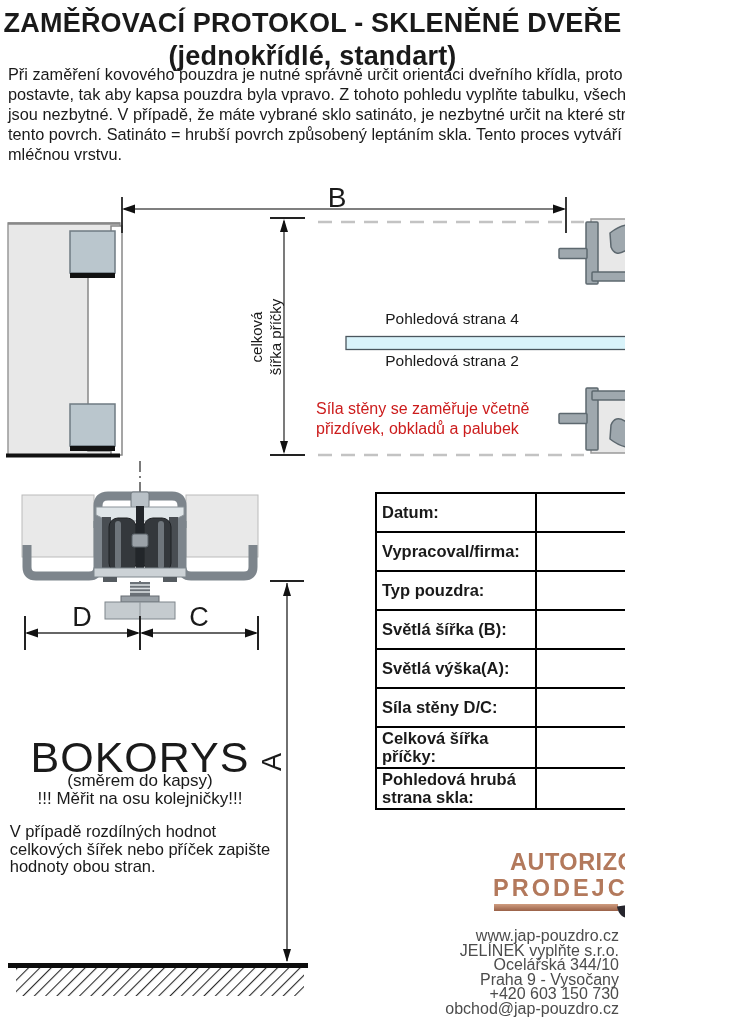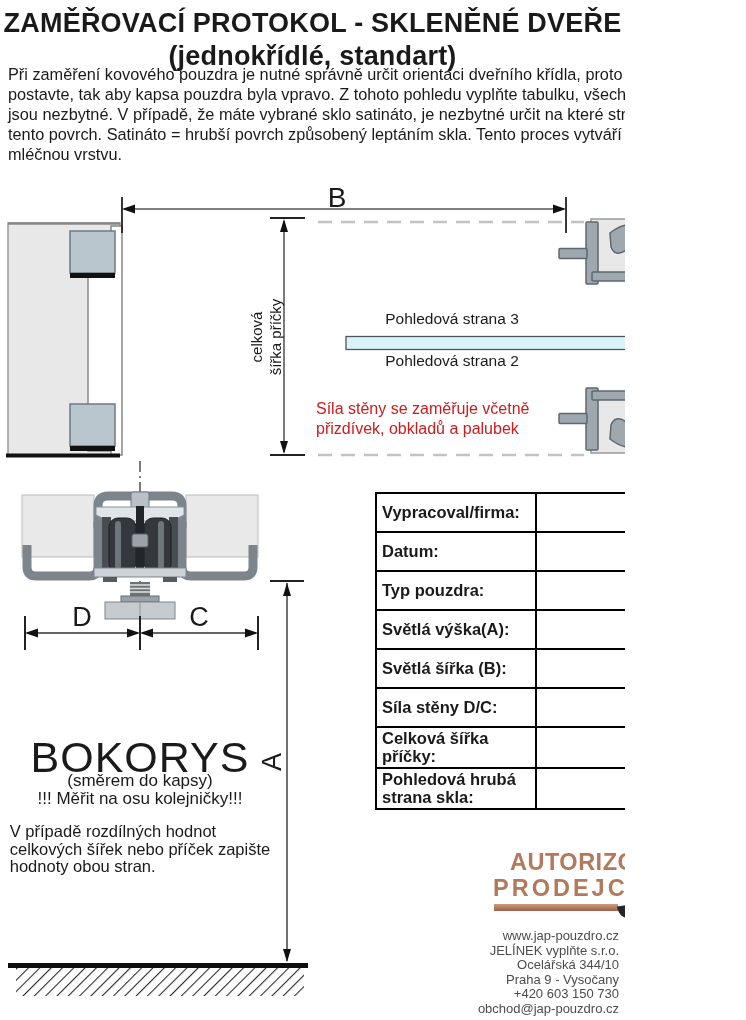--- a/index.html
+++ b/index.html
@@ -46,21 +46,21 @@
   table.form tr{height:39px;}
   table.form tr.short{height:37px;}
 
   
   .dealerAuth{top:849px;left:510px;font-size:23.5px;font-weight:700;letter-spacing:.5px;color:var(--accent-copper);}
   .dealerProd{top:875px;left:493px;font-size:23.5px;font-weight:700;letter-spacing:3px;color:var(--accent-copper);}
   .dealerBar{top:904px;left:494px;width:124px;height:7px;background:linear-gradient(180deg,#cf9d80,#9a6148);}
   .brand{top:866px;left:616px;font-size:62px;line-height:62px;font-weight:800;letter-spacing:2px;color:#26252d;}
   .brandSwoosh{top:899px;left:676px;width:26px;height:9px;border-radius:5px;
     background:linear-gradient(180deg,#d8a98b,#9a6148);transform:rotate(-38deg);}
-  .addr{top:929px;right:6px;text-align:right;font-size:13px;line-height:14.6px;color:#4c4c4c;}
+  .addr{top:929px;right:6px;text-align:right;font-size:16px;line-height:14.6px;color:#4c4c4c;}
 </style>
 </head>
 <body>
 
 <div class="page">
 
   <svg class="abs" width="746" height="1020" viewBox="0 0 746 1020" style="top:0;left:0;">
     <defs>
       <pattern id="hatchp" width="8" height="8" patternUnits="userSpaceOnUse" patternTransform="rotate(45 0 0)">
         <line x1="0" y1="0" x2="0" y2="8" stroke="#2b2b2b" stroke-width="2.2"></line>
@@ -177,55 +177,55 @@
     </g>
   </svg>
 
   <div class="abs title title1">ZAMĚŘOVACÍ PROTOKOL - SKLENĚNÉ DVEŘE</div>
   <div class="abs title title2">(jednokřídlé, standart)</div>
   <div class="abs intro">Při zaměření kovového pouzdra je nutné správně určit orientaci dveřního křídla, proto se vždy postavte, tak aby kapsa pouzdra byla vpravo. Z tohoto pohledu vyplňte tabulku, všechny informace jsou nezbytné. V případě, že máte vybrané sklo satináto, je nezbytné určit na které straně skla bude tento povrch. Satináto = hrubší povrch způsobený leptáním skla. Tento proces vytváří neprůhlednou mléčnou vrstvu.</div>
 
   <div class="abs lblB ctr">B</div>
   <div class="abs lblPartition pre">celková
 šířka příčky</div>
-  <div class="abs side-label side1 ctr">Pohledová strana 3</div>
+  <div class="abs side-label side1 ctr">Pohledová strana 4</div>
   <div class="abs side-label side2 ctr">Pohledová strana 2</div>
   <div class="abs redNote pre">Síla stěny se zaměřuje včetně
 přizdívek, obkladů a palubek</div>
 
   <div class="abs lblD ctr">D</div>
   <div class="abs lblC ctr">C</div>
   <div class="abs lblA">A</div>
   <div class="abs bokH ctr">BOKORYS</div>
   <div class="abs bokS1 ctr">(směrem do kapsy)</div>
   <div class="abs bokS2 ctr">!!! Měřit na osu kolejničky!!!</div>
   <div class="abs bokNote ctr pre">V případě rozdílných hodnot
 celkových šířek nebo příček zapište
 hodnoty obou stran.</div>
 
   <table class="form">
     <tbody>
       <tr>
+        <th>Datum:</th>
+        <td></td>
+      </tr>
+      <tr>
         <th>Vypracoval/firma:</th>
         <td></td>
       </tr>
       <tr>
-        <th>Datum:</th>
-        <td></td>
-      </tr>
-      <tr>
         <th>Typ pouzdra:</th>
         <td></td>
       </tr>
       <tr>
+        <th>Světlá šířka (B):</th>
+        <td></td>
+      </tr>
+      <tr>
         <th>Světlá výška(A):</th>
-        <td></td>
-      </tr>
-      <tr>
-        <th>Světlá šířka (B):</th>
         <td></td>
       </tr>
       <tr>
         <th>Síla stěny D/C:</th>
         <td></td>
       </tr>
       <tr class="short">
         <th>Celková šířka příčky:</th>
         <td></td>
       </tr>

